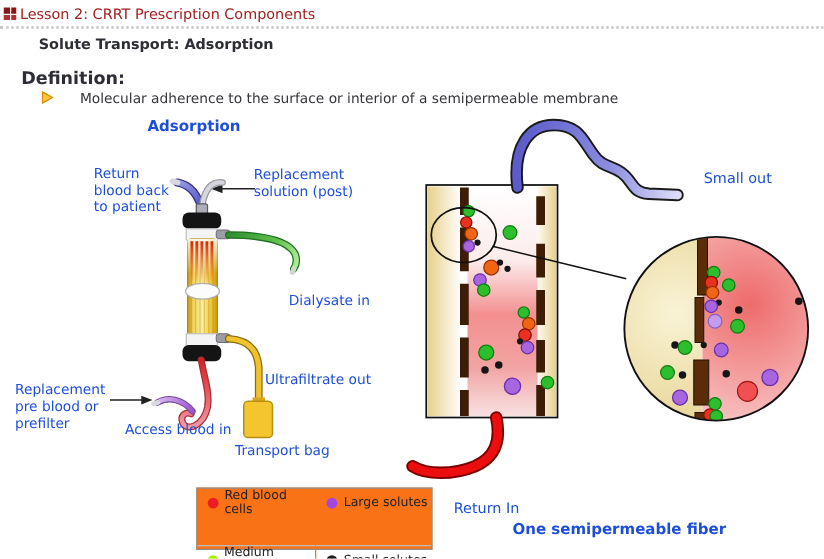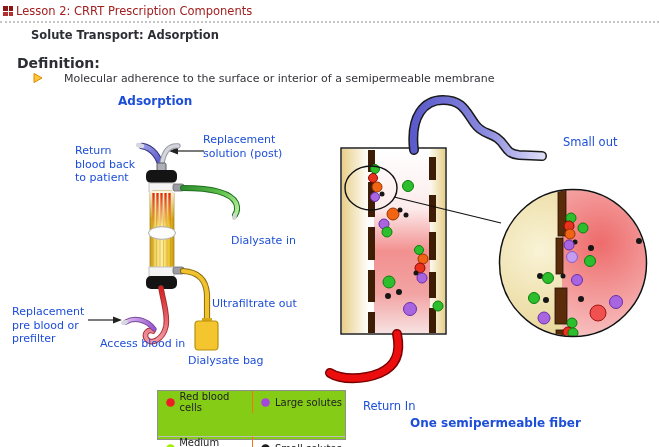--- a/index.html
+++ b/index.html
@@ -17,21 +17,21 @@
   .slide-title{position:absolute;left:31px;top:28px;font-size:11.5px;font-weight:bold;color:#2d2d36;}
   .def-label{position:absolute;left:17px;top:55px;font-size:14px;font-weight:bold;color:#2d2d36;}
   .bullet-arrow{position:absolute;left:33px;top:73px;}
   .def-text{position:absolute;left:45px;top:72px;font-size:11px;color:#33333a;margin-left:19px;}
   
   .lbl{position:absolute;font-size:11px;line-height:13.5px;color:#1d4ed8;white-space:pre-line;}
   .lbl.b{font-weight:bold;font-size:12px;}
   .illus{position:absolute;left:0;top:0;width:659px;height:447px;}
   
   .legend{position:absolute;left:157px;top:390px;width:189px;height:50px;box-sizing:border-box;
-          background:#84cc16;border:1px solid #8f8f8f;display:grid;
+          background:#f97316;border:1px solid #8f8f8f;display:grid;
           grid-template-columns:94px 1fr;grid-template-rows:1fr 1fr;}
   .legend .cell{display:flex;align-items:center;gap:4px;font-size:10px;color:#222;
                 padding-left:7px;box-sizing:border-box;}
   .legend .cell:nth-child(2),.legend .cell:nth-child(4){border-left:1px solid #f97316;}
   .legend .cell:nth-child(3),.legend .cell:nth-child(4){border-top:1px solid #bdbdbd;margin-top:23px;}
   
   .dg{fill:#2dbe2d;stroke:#0f7d0f;stroke-width:1;}
   .dr{fill:#e8321e;stroke:#8b0a00;stroke-width:1;}
   .do{fill:#f06414;stroke:#9a3300;stroke-width:1;}
   .dp{fill:#a865e0;stroke:#6a2ea8;stroke-width:1;}
@@ -287,28 +287,28 @@
             <circle class="dg" cx="572" cy="323" r="5"></circle>
           <circle class="dr" cx="568" cy="332" r="5"></circle>
             <circle class="dg" cx="573" cy="333" r="5"></circle>
         </g>
       </g>
       <circle cx="573" cy="263" r="73.5" fill="none" stroke="#111" stroke-width="1.5"></circle>
     </g>
   </svg>
 
   <div class="lbl b" style="left:118px;top:95px;">Adsorption</div>
-  <div class="lbl" style="left:75px;top:132px;margin-top:12px;">Return
+  <div class="lbl" style="left:75px;top:132px;">Return
 blood back
 to patient</div>
   <div class="lbl" style="left:203px;top:133px;">Replacement
 solution (post)</div>
   <div class="lbl" style="left:231px;top:203px;margin-top:31px;">Dialysate in</div>
   <div class="lbl" style="left:212px;top:297px;">Ultrafiltrate out</div>
-  <div class="lbl" style="left:188px;top:354px;">Dialysate bag</div>
+  <div class="lbl" style="left:188px;top:354px;">Transport bag</div>
   <div class="lbl" style="left:12px;top:305px;">Replacement
 pre blood or
 prefilter</div>
   <div class="lbl" style="left:100px;top:337px;">Access blood in</div>
   <div class="lbl" style="left:563px;top:136px;font-size:11.5px;">Small out</div>
   <div class="lbl" style="left:363px;top:400px;font-size:11.5px;">Return In</div>
   <div class="lbl b" style="left:410px;top:417px;">One semipermeable fiber</div>
 
   <div class="legend">
     <div class="cell">

